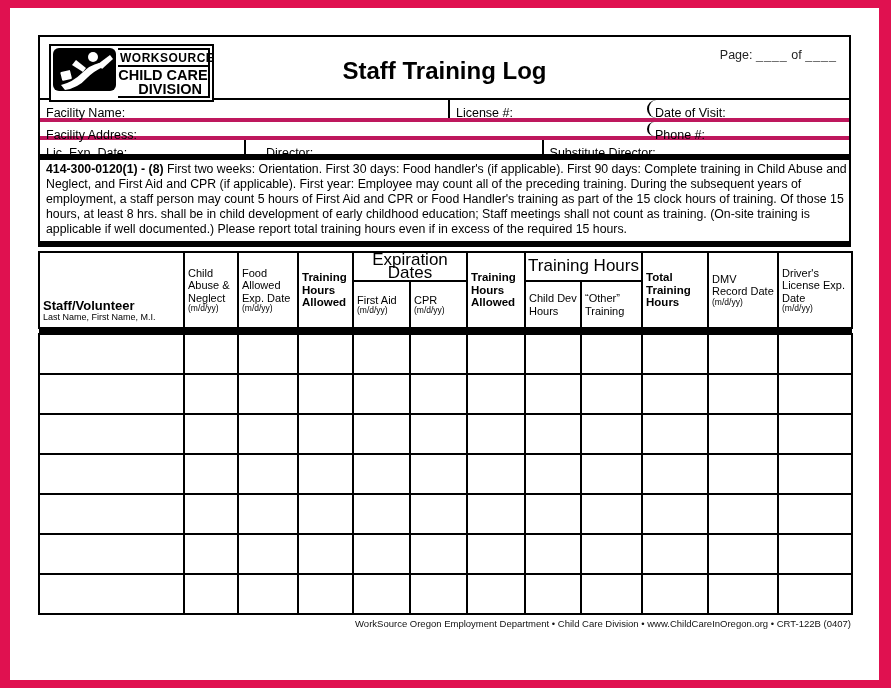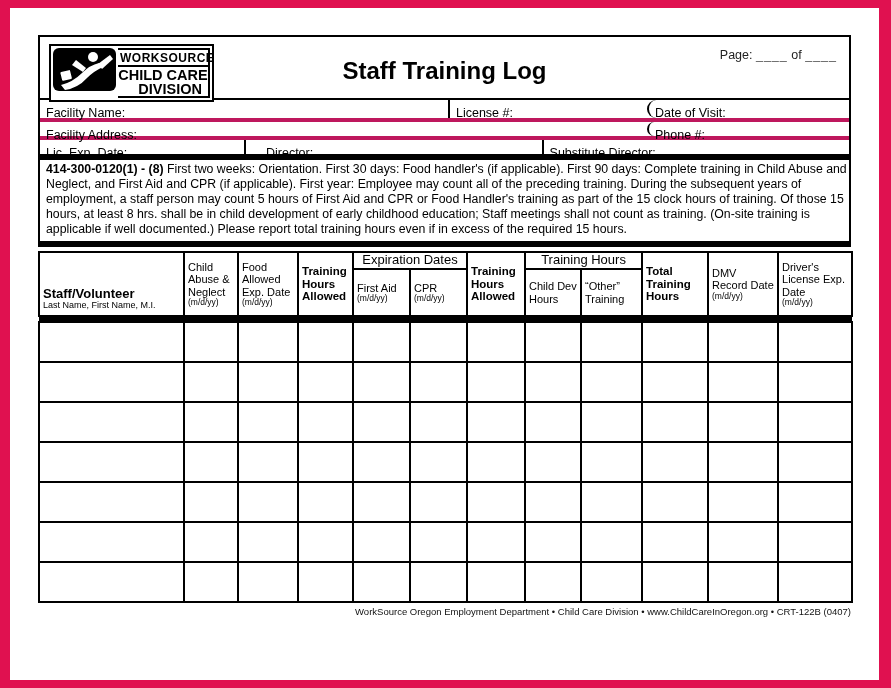--- a/index.html
+++ b/index.html
@@ -47,21 +47,21 @@
     border-bottom: 6px solid #000;
     padding: 2px 2px 4px 6px;
     font-size: 12.3px; line-height: 15px;
   }
   .reg-code { font-weight: bold; }
 
   
   table.log { border-collapse: collapse; table-layout: fixed; width: 813px; margin-top: 4px; }
   table.log th, table.log td { border: 2px solid #000; overflow: hidden; }
   thead th { font-weight: normal; font-size: 11px; text-align: left; vertical-align: middle; padding: 2px 3px; line-height: 12.5px; }
-  th.group-th { text-align: center; font-size: 13px; height: 17px; padding: 1px; vertical-align: middle; }
+  th.group-th { text-align: center; font-size: 17px; height: 17px; padding: 1px; vertical-align: middle; }
   tr.subhead { height: 47px; }
   th.bold-th { font-weight: bold; font-size: 11.5px; }
   .staff-title { font-weight: bold; font-size: 13px; line-height: 13px; }
   .staff-sub { font-size: 9px; line-height: 10px; }
   th.staff-th { vertical-align: bottom; padding-bottom: 5px; }
   .sub-note { font-size: 8.5px; line-height: 9.5px; font-weight: normal; }
   tr.sep td { background: #000; height: 6px; padding: 0; border: 0; }
   tbody tr.blank-row td { height: 40px; background: #fff; }
 
   .footer-line { text-align: right; font-size: 9.5px; margin-top: 3px; color: #111; }

